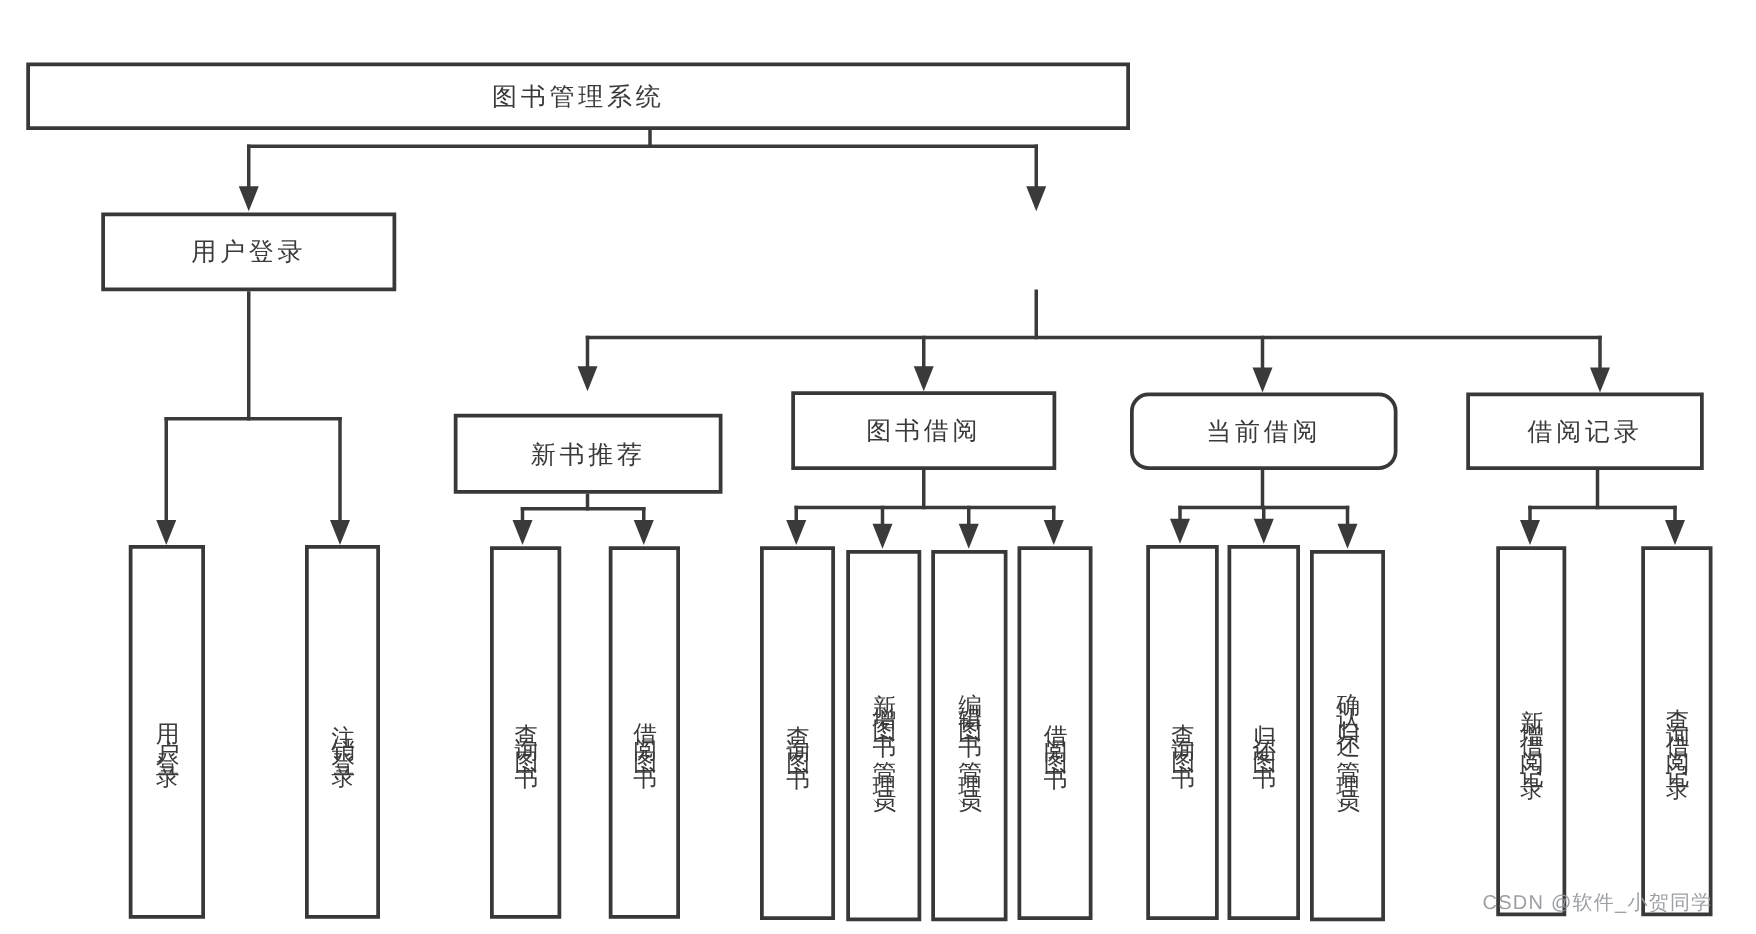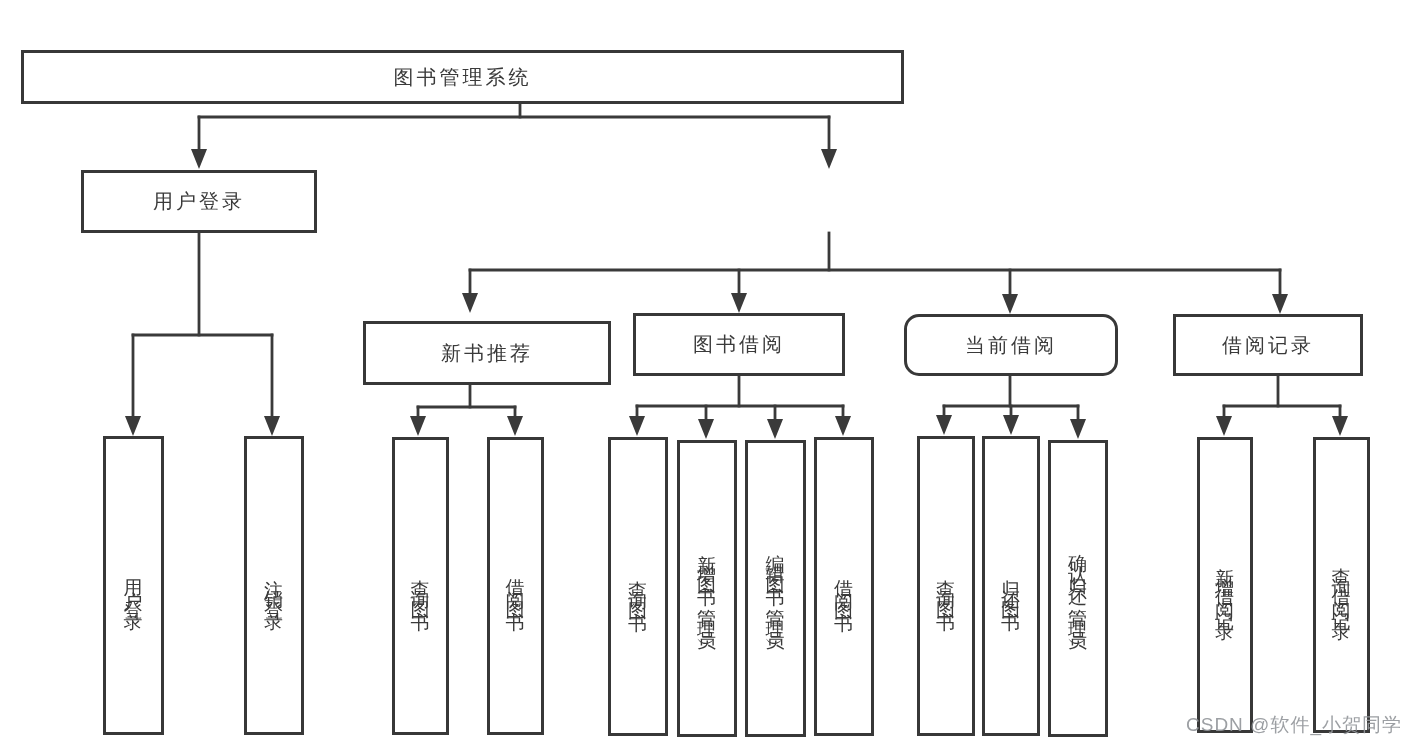--- a/index.html
+++ b/index.html
@@ -24,21 +24,21 @@
   .vnode .vtext{
     writing-mode:vertical-rl;
     text-orientation:mixed;
     font-size:19px;
     letter-spacing:11px;
     line-height:1;
     white-space:nowrap;
   }
   .watermark{
     position:absolute;left:1186px;top:712px;z-index:3;
-    font-size:19px;letter-spacing:1px;white-space:nowrap;
+    font-size:16px;letter-spacing:1px;white-space:nowrap;
     color:rgba(148,151,155,0.92);
   }
 </style>
 </head>
 <body>
 
 <div class="canvas">
 
   <svg class="connectors" width="1405" height="747" viewBox="0 0 1405 747">
 
@@ -113,21 +113,21 @@
         <polygon points="1216,416 1232,416 1224,436"></polygon>
       <path d="M1340,406 V417"></path>
         <polygon points="1332,416 1348,416 1340,436"></polygon>
     </g>
   </svg>
 
   <div class="node hnode" style="left:21px;top:14px;width:883px;height:54px;margin-top:36px;">图书管理系统</div>
 
   <div class="node hnode" style="left:81px;top:170px;width:236px;height:63px;">用户登录</div>
 
-  <div class="node hnode" style="left:363px;top:321px;width:248px;height:64px;">新书推荐</div>
+  <div class="node hnode" style="left:363px;top:331px;width:215px;height:64px;">新书推荐</div>
   <div class="node hnode" style="left:633px;top:313px;width:212px;height:63px;">图书借阅</div>
   <div class="node hnode" style="left:904px;top:314px;width:214px;height:62px;border-radius:15px;">当前借阅</div>
   <div class="node hnode" style="left:1173px;top:314px;width:190px;height:62px;">借阅记录</div>
 
   <div class="node vnode" style="left:103px;top:436px;width:61px;height:299px;">
     <span class="vtext">用户登录</span>
   </div>
   <div class="node vnode" style="left:244px;top:436px;width:60px;height:299px;">
     <span class="vtext">注销登录</span>
   </div>

